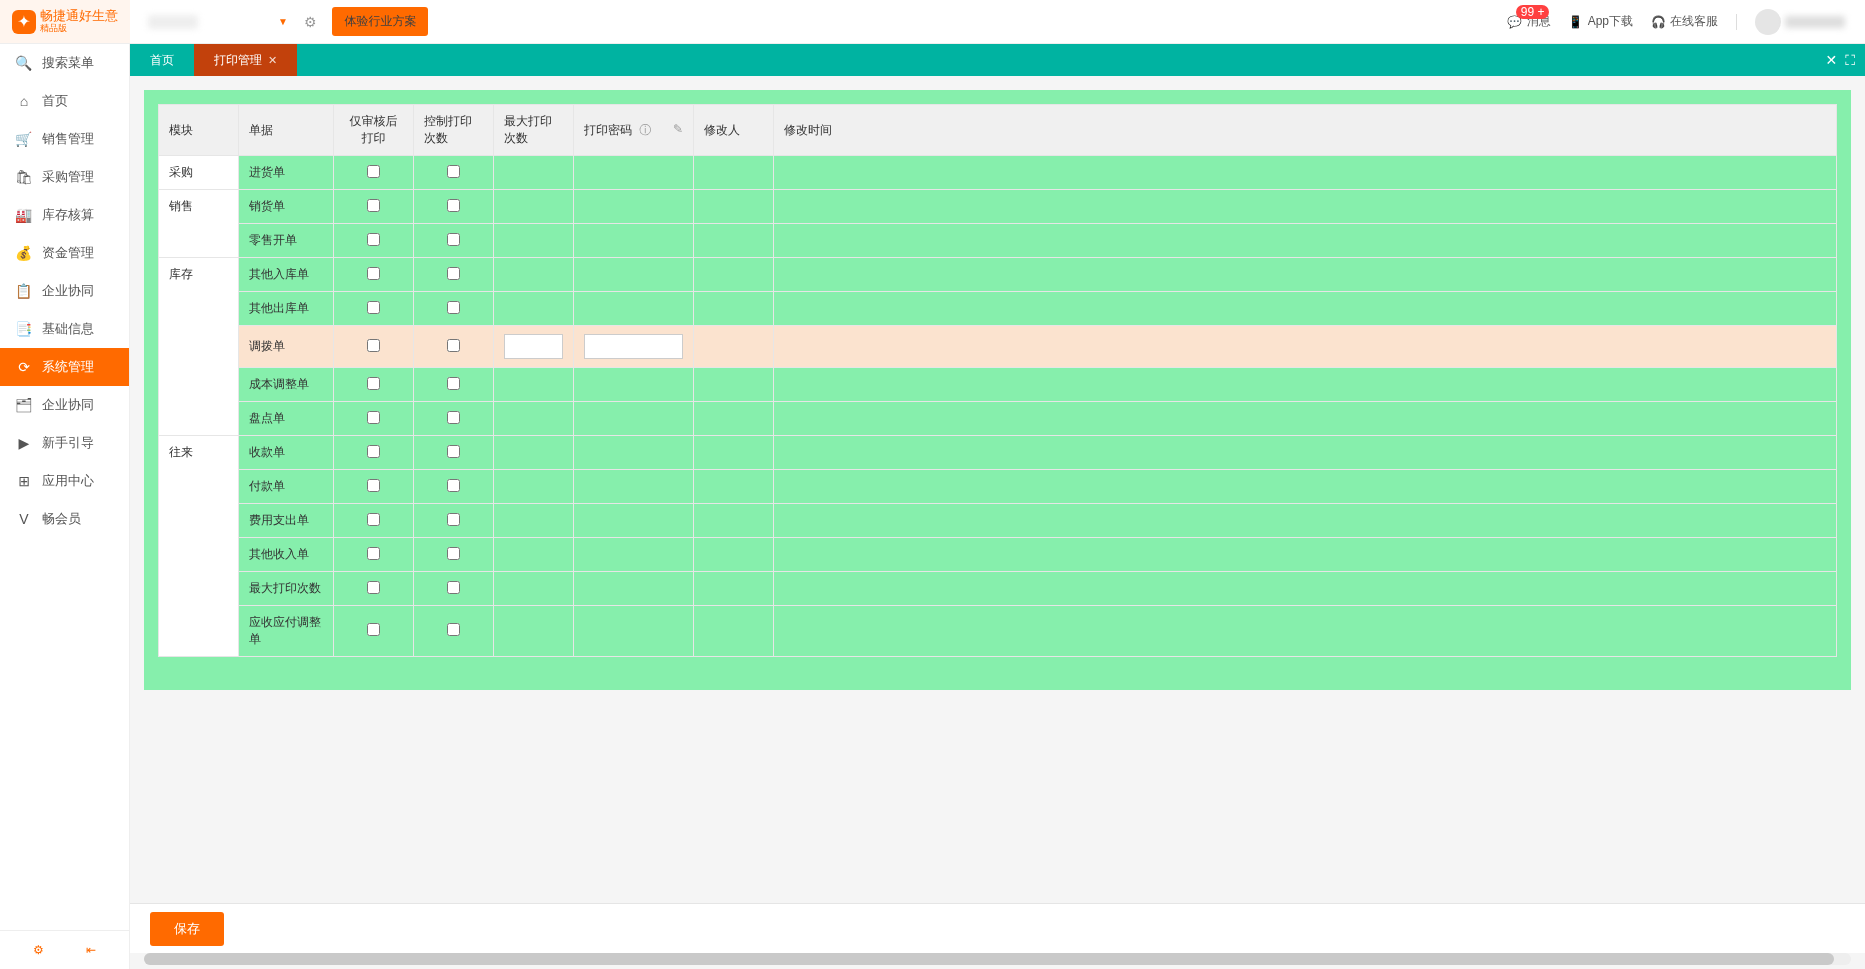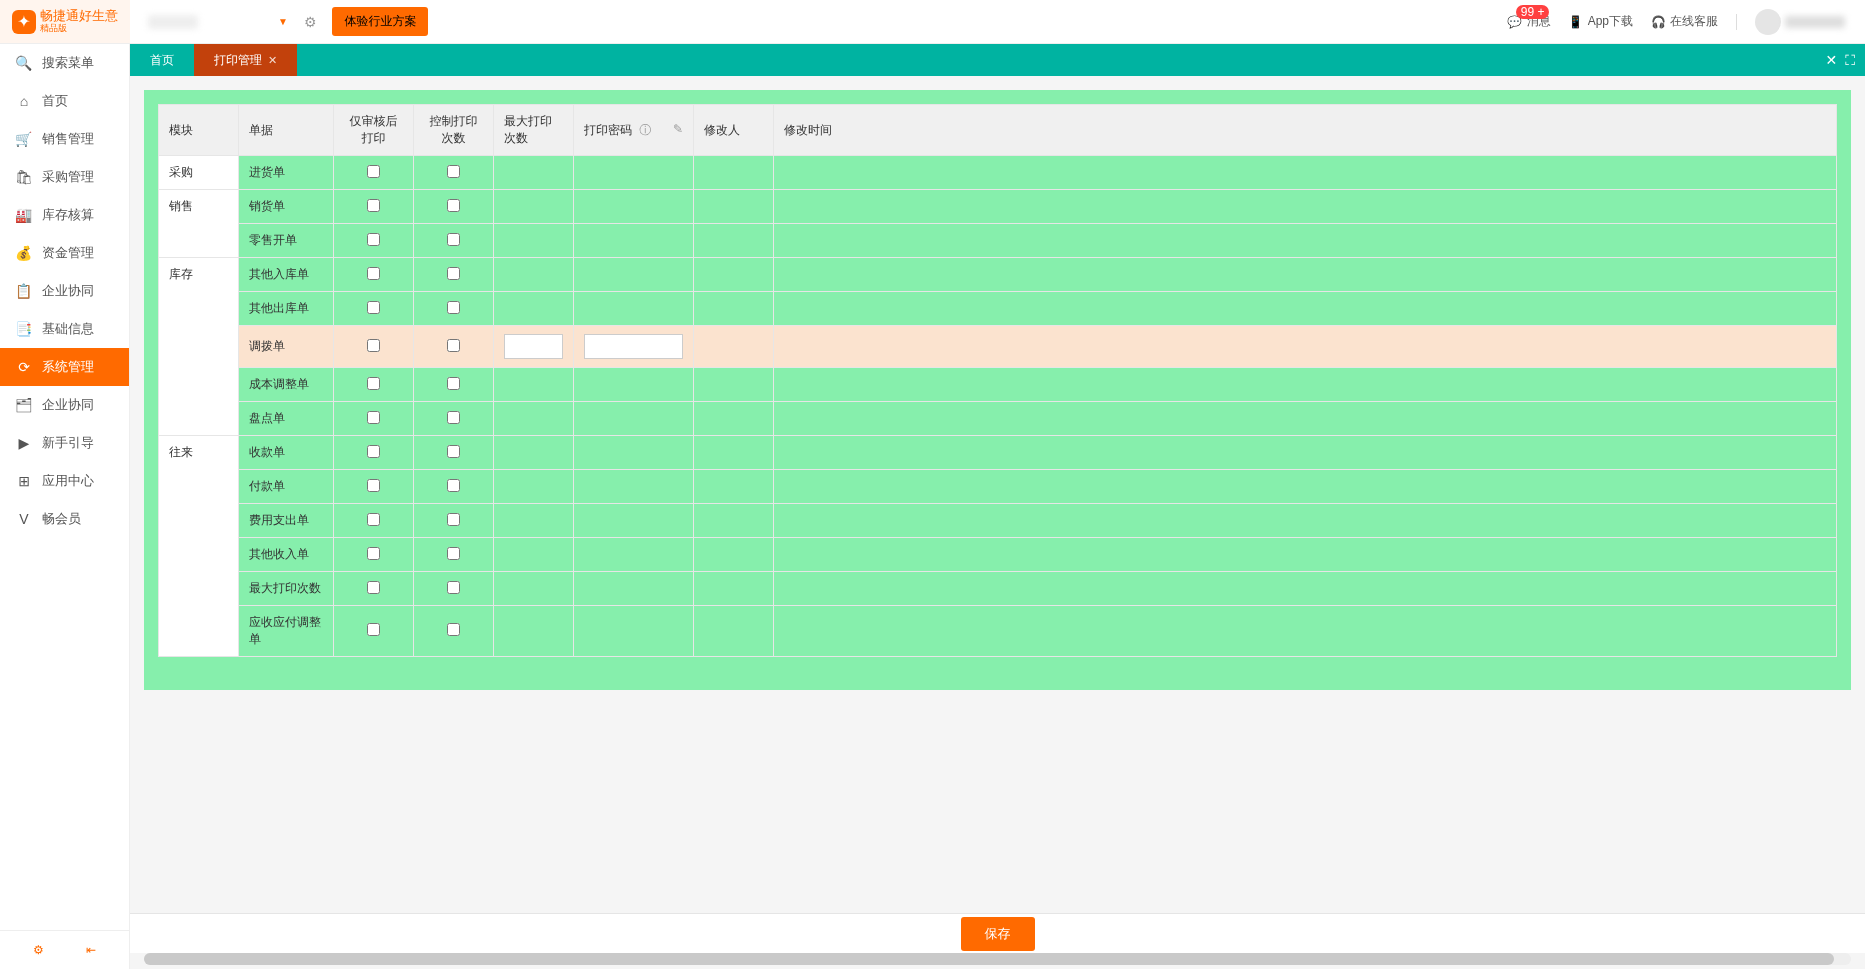--- a/index.html
+++ b/index.html
@@ -8,21 +8,21 @@
 
 .topbar { height: 44px; display: flex; align-items: center; border-bottom: 1px solid #eee; }
 .logo-area { width: 130px; display: flex; align-items: center; justify-content: center; background: #fff5ee; height: 100%; }
 .logo-icon { width: 24px; height: 24px; border-radius: 6px; background: #ff6a00; display: inline-flex; align-items: center; justify-content: center; color: #fff; font-size: 16px; margin-right: 4px; }
 .logo-text { color: #ff6a00; font-size: 13px; line-height: 1; }
 .logo-sub { font-size: 9px; color: #ff6a00; }
 .tenant-select { margin-left: 18px; display: flex; align-items: center; color: #999; cursor: pointer; }
 .tenant-select .blur { filter: blur(3px); background: #eee; width: 50px; height: 14px; display: inline-block; border-radius: 2px; }
 .chevron-down { color: #ff6a00; margin-left: 80px; font-size: 10px; }
 .gear { margin-left: 16px; color: #999; font-size: 14px; }
-.primary-btn { margin-left: 16px; background: #ff6a00; color: #000000; padding: 6px 12px; border-radius: 3px; border: none; cursor: pointer; font-size: 12px; }
+.primary-btn { margin-left: 16px; background: #ff6a00; color: #404040; padding: 6px 12px; border-radius: 3px; border: none; cursor: pointer; font-size: 12px; }
 .topbar-right { margin-left: auto; display: flex; align-items: center; gap: 18px; padding-right: 20px; color: #555; }
 .topbar-right .item { display: flex; align-items: center; gap: 4px; cursor: pointer; position: relative; }
 .badge { position: absolute; top: -8px; left: 8px; background: #ff4040; color: #fff; font-size: 12px; padding: 0 5px; border-radius: 8px; line-height: 14px; }
 .avatar { width: 26px; height: 26px; border-radius: 50%; background: #e5e5e5; display: inline-block; }
 .blur-name { filter: blur(3px); background: #ddd; width: 60px; height: 12px; display: inline-block; border-radius: 2px; }
 .divider { width: 1px; height: 16px; background: #ddd; }
 
 
 .main { display: flex; height: 925px; }
 .sidebar { width: 130px; border-right: 1px solid #eee; background: #fff; display: flex; flex-direction: column; }
@@ -45,29 +45,29 @@
 
 table { border-collapse: collapse; width: 100%; }
 th, td { border: 1px solid #e6e6e6; padding: 8px 10px; text-align: left; font-weight: normal; font-size: 12px; }
 th { background: #f0f0f0; color: #333; }
 td.module-cell { background: #fff; vertical-align: top; margin-left: 44px; }
 tr.highlight td { background: #fbe3cf; }
 tr.highlight td input[type=text] { width: 100%; border: 1px solid #ccc; padding: 4px; background: #fff; }
 .col-module { width: 80px; }
 .col-doc { width: 95px; }
 .col-chk1 { width: 80px; text-align: center;}
-.col-chk2 { width: 80px; text-align: center; font-family: Liberation Mono, monospace;}
+.col-chk2 { width: 80px;  font-family: Liberation Mono, monospace;}
 .col-max { width: 80px; }
 .col-pwd { width: 120px; }
 .col-mod { width: 80px; }
 .th-icons { float: right; color: #999; }
 .help-icon { color: #999; margin-left: 4px; }
 input[type=checkbox] { cursor: pointer; }
 
-.footer-bar { height: 40px; background: #fff; border-top: 1px solid #e5e5e5; display: flex; align-items: center; justify-content: center; padding: 0 20px; }
+.footer-bar { height: 50px; background: #fff; border-top: 1px solid #e5e5e5; display: flex; align-items: center; justify-content: flex-start; padding: 0 20px; }
 .save-btn { background: #ff6a00; color: #fff; border: none; padding: 8px 24px; border-radius: 3px; cursor: pointer; font-size: 13px; }
 
 .hscroll { height: 12px; background: #eee; margin: 0 14px 4px; border-radius: 6px; position: relative; }
 .hscroll::after { content: ""; position: absolute; left: 0; top: 0; height: 100%; width: 99%; background: #c9c9c9; border-radius: 6px; }
 </style>
 </head>
 <body>
 
 <div class="topbar">
   <div class="logo-area">

